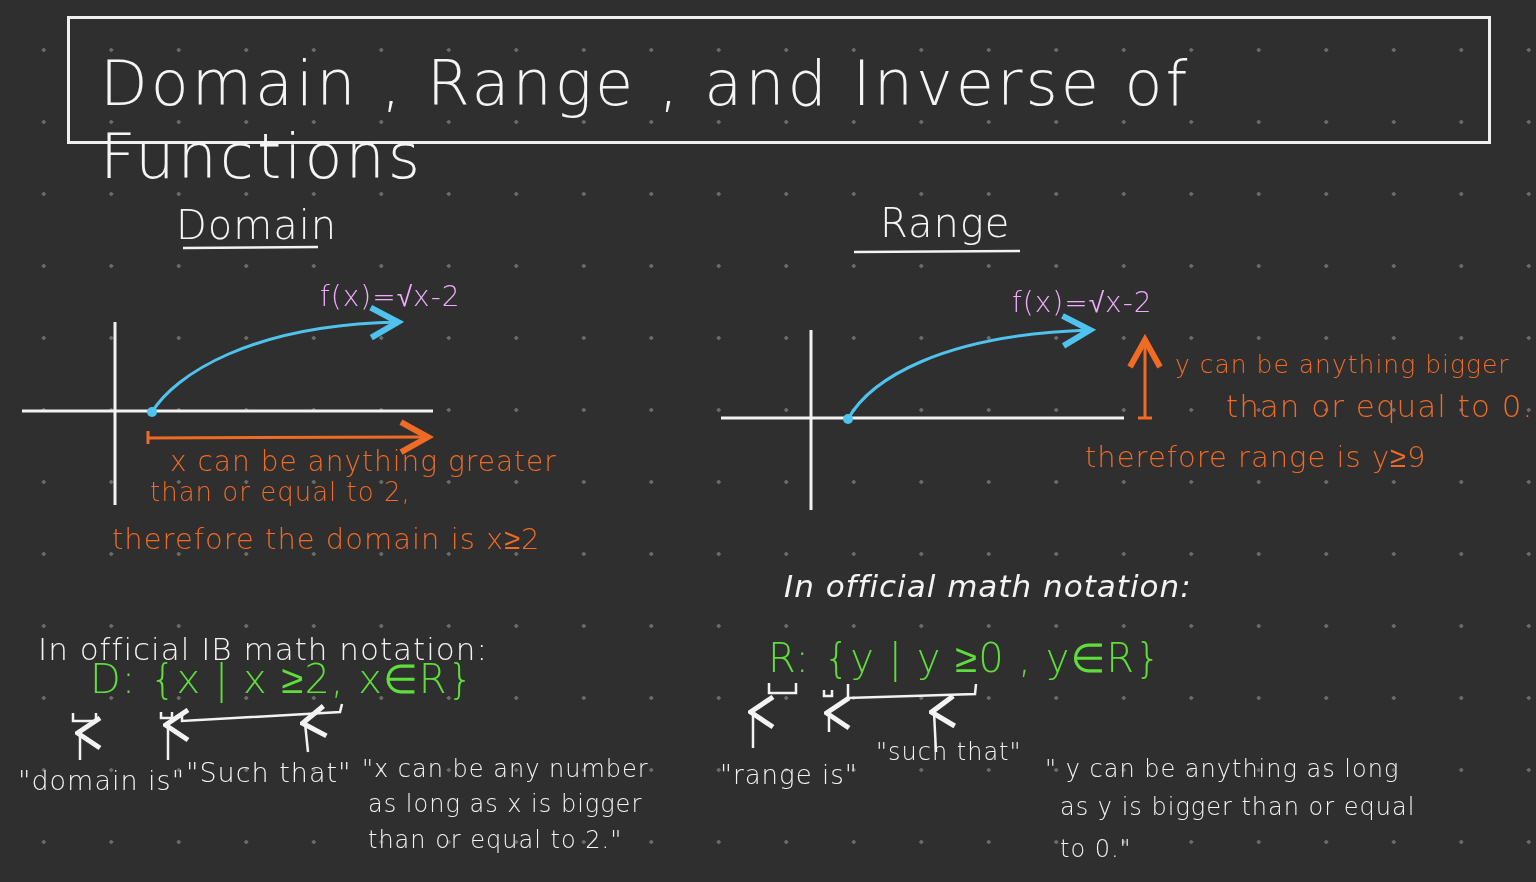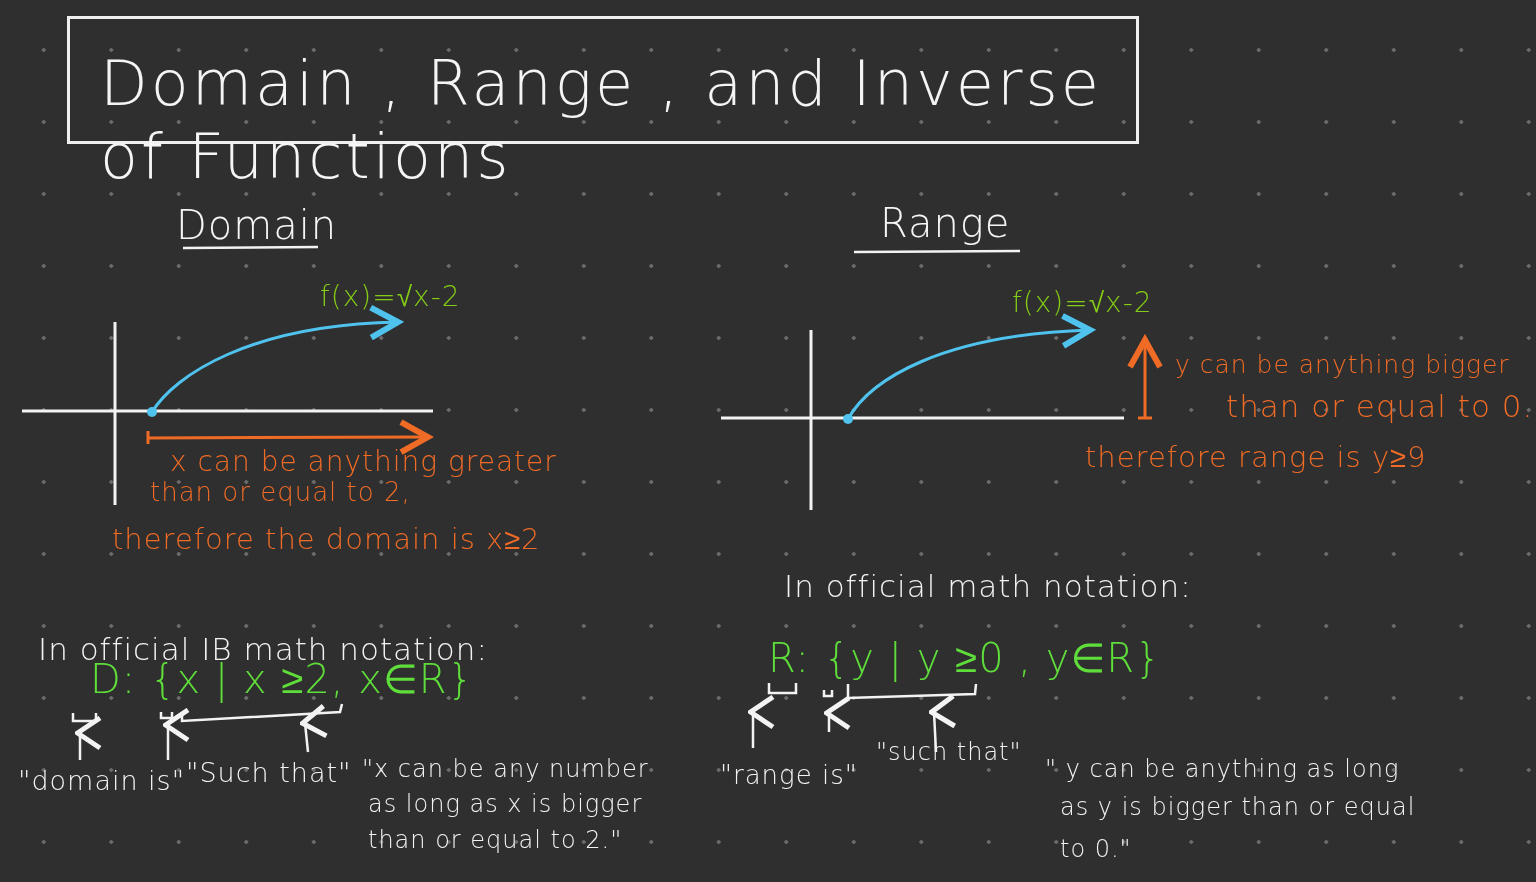--- a/index.html
+++ b/index.html
@@ -8,30 +8,30 @@
     background-color:#2f2f2f;
     background-image: radial-gradient(circle, #6a6a6a 1.6px, transparent 2px);
     background-size: 67.5px 72px;
     background-position: 10px 14px;
     font-family: "DejaVu Sans", sans-serif;
     color:#f2f2f2;
   }
   .abs { position:absolute; white-space:nowrap; }
   .hand { font-family: "DejaVu Sans", sans-serif; font-weight:300; letter-spacing:1px; }
   .title-box {
-    position:absolute; left:67px; top:16px; width:1072px; height:128px;
+    position:absolute; left:67px; top:16px; width:1424px; height:128px;
     border:3px solid #f0f0f0; box-sizing:border-box;
   }
   .title-text {
     position:absolute; left:30px; top:28px; font-size:62px; color:#f5f5f5;
     letter-spacing:3px; font-weight:300;
   }
   .section-heading { font-size:40px; color:#f5f5f5; }
   .white { color:#f3f3f3; }
-  .blue { color:#84cc16; }
+  .blue { color:#f0abfc; }
   .orange { color:#f06b25; }
   .green { color:#5fdd3a; }
   svg.overlay { position:absolute; left:0; top:0; }
 </style>
 </head>
 <body>
 
 <div class="title-box">
   <div class="title-text">Domain , Range , and Inverse of Functions</div>
 </div>
@@ -125,21 +125,21 @@
 <div class="abs hand white" style="left:362px; top:755px; font-size:24px;">"x can be any number</div>
 <div class="abs hand white" style="left:368px; top:790px; font-size:24px;">as long as x is bigger</div>
 <div class="abs hand white" style="left:368px; top:826px; font-size:24px;">than or equal to 2."</div>
 
 <div class="abs hand section-heading" style="left:880px; top:200px;">Range</div>
 <div class="abs hand blue" style="left:1012px; top:286px; font-size:28px;">f(x)=√x-2</div>
 <div class="abs hand orange" style="left:1175px; top:350px; font-size:25px;">y can be anything bigger</div>
 <div class="abs hand orange" style="left:1178px; top:388px; font-size:31px;margin-left:48px;">than or equal to 0.</div>
 <div class="abs hand orange" style="left:1085px; top:440px; font-size:29px;">therefore range is y≥9</div>
 
-<div class="abs hand white" style="left:784px; top:568px; font-size:31px;">In official math notation:</div>
+<div class="abs hand white" style="left:784px; top:568px; font-size:31px;font-style:italic;">In official math notation:</div>
 <div class="abs hand green" style="left:768px; top:635px; font-size:40px;">
   <span>R:</span>
   <span>{</span><span>y</span>
   <span>|</span>
   <span>y ≥0 , y∈R</span><span>}</span>
 </div>
 
 <div class="abs hand white" style="left:720px; top:760px; font-size:26px;">"range is"</div>
 <div class="abs hand white" style="left:876px; top:738px; font-size:24px;">"such that"</div>
 <div class="abs hand white" style="left:1045px; top:755px; font-size:24px;">" y can be anything as long</div>

